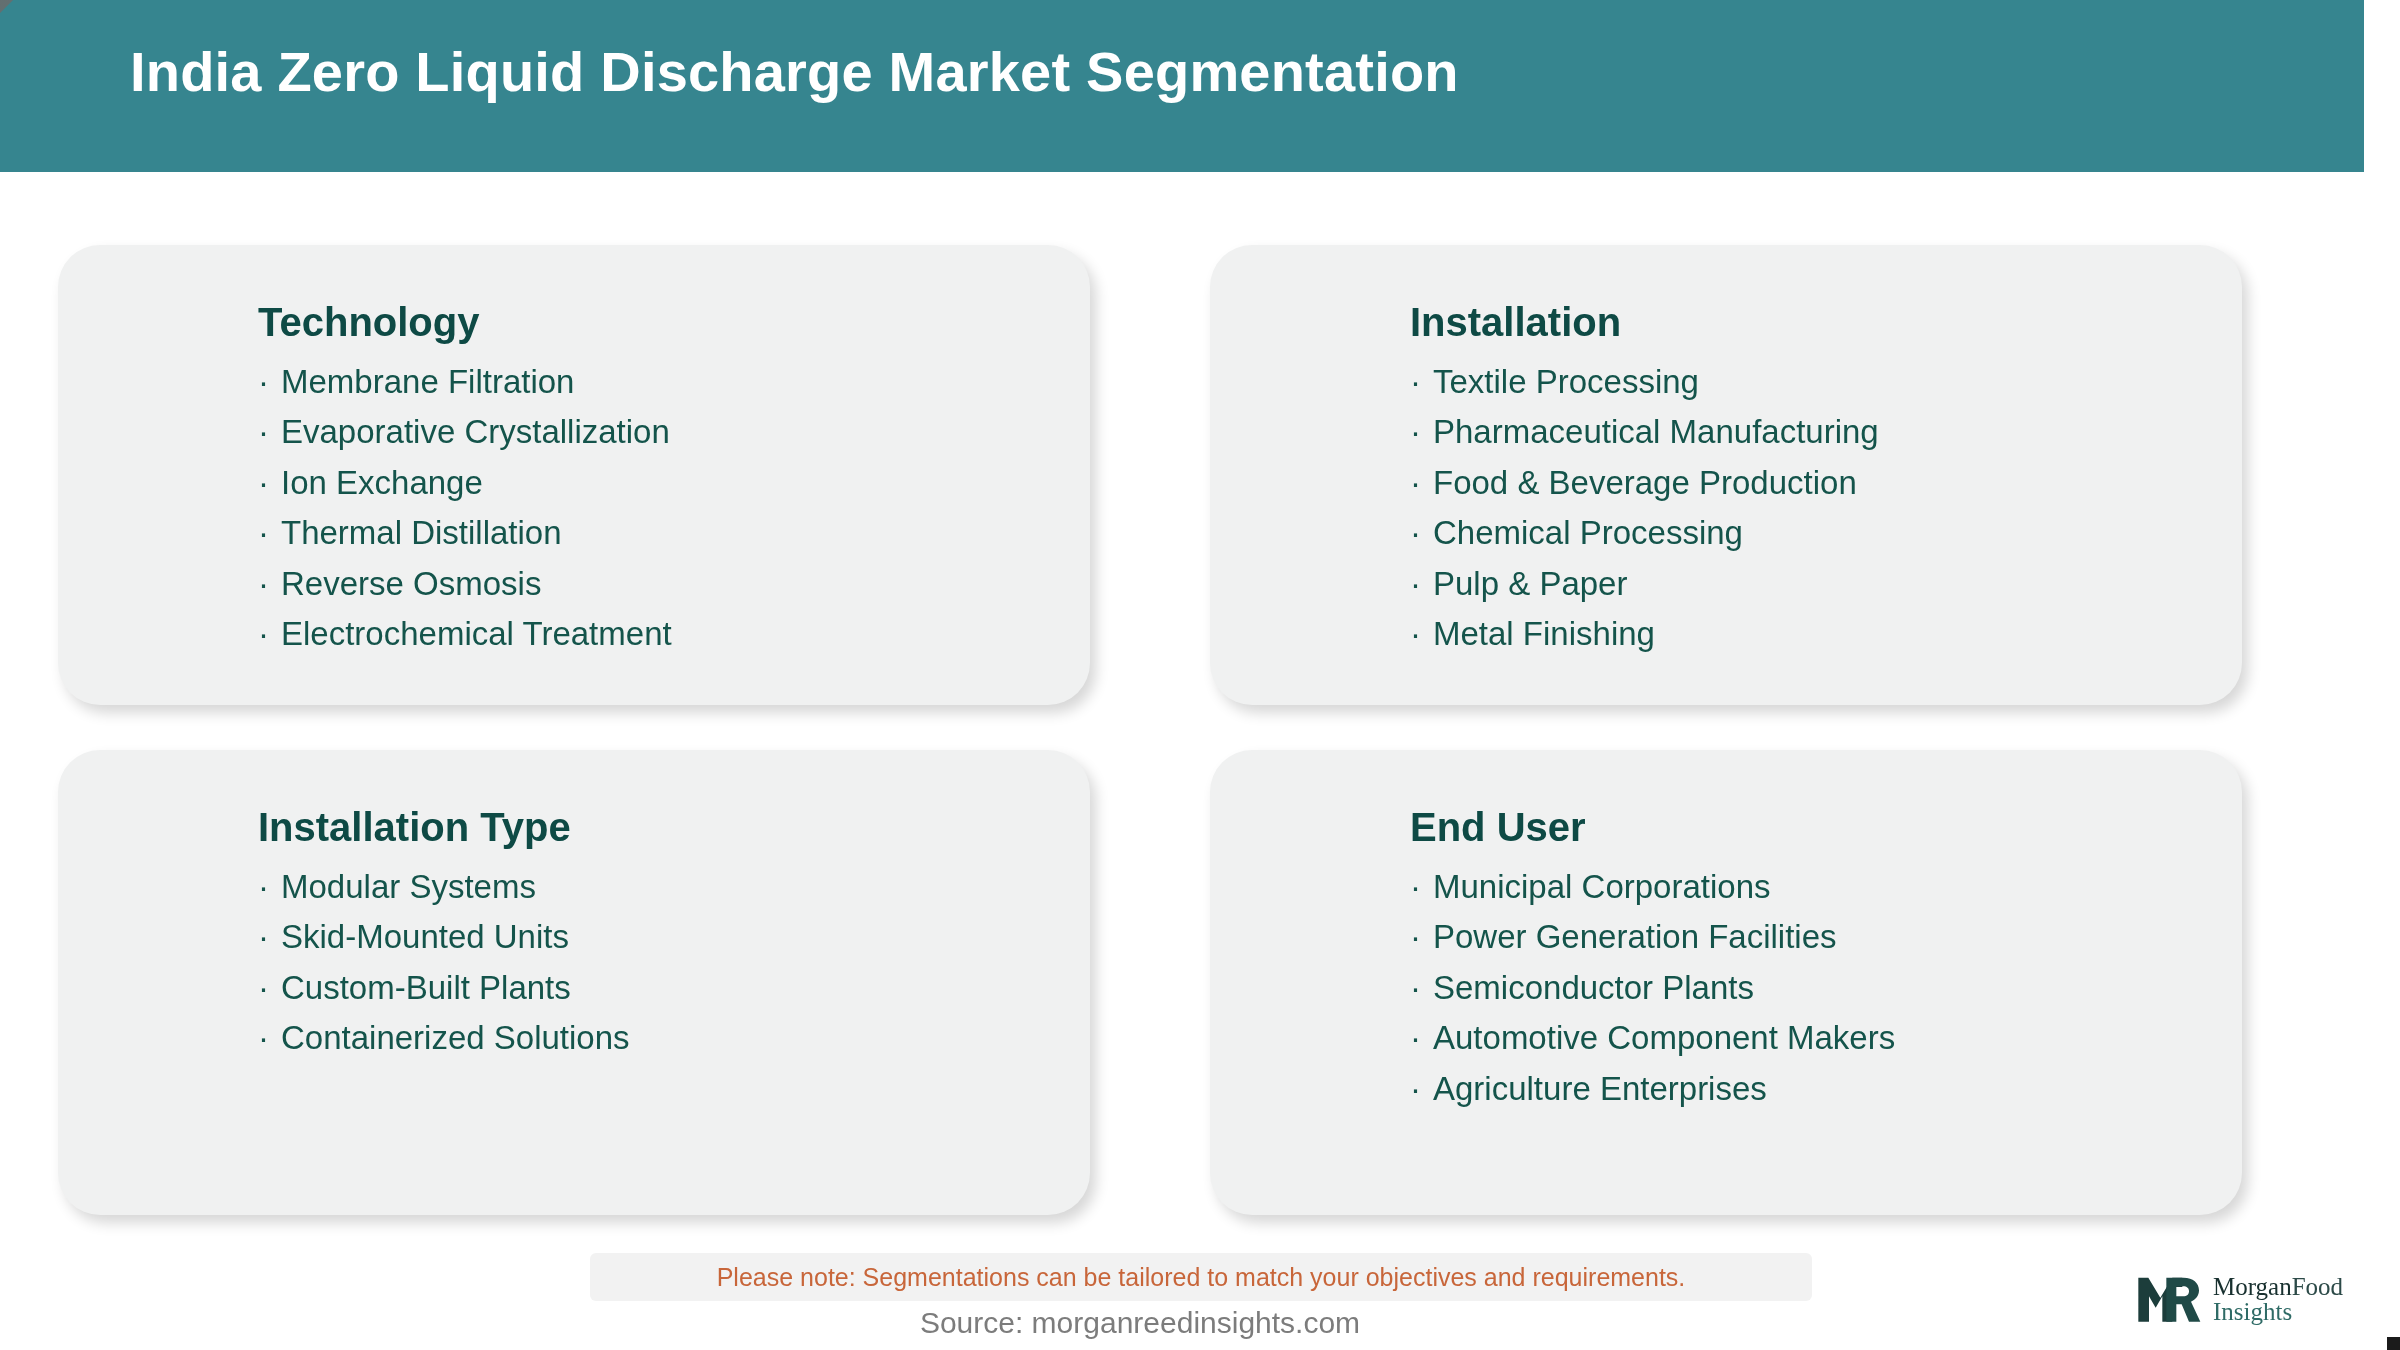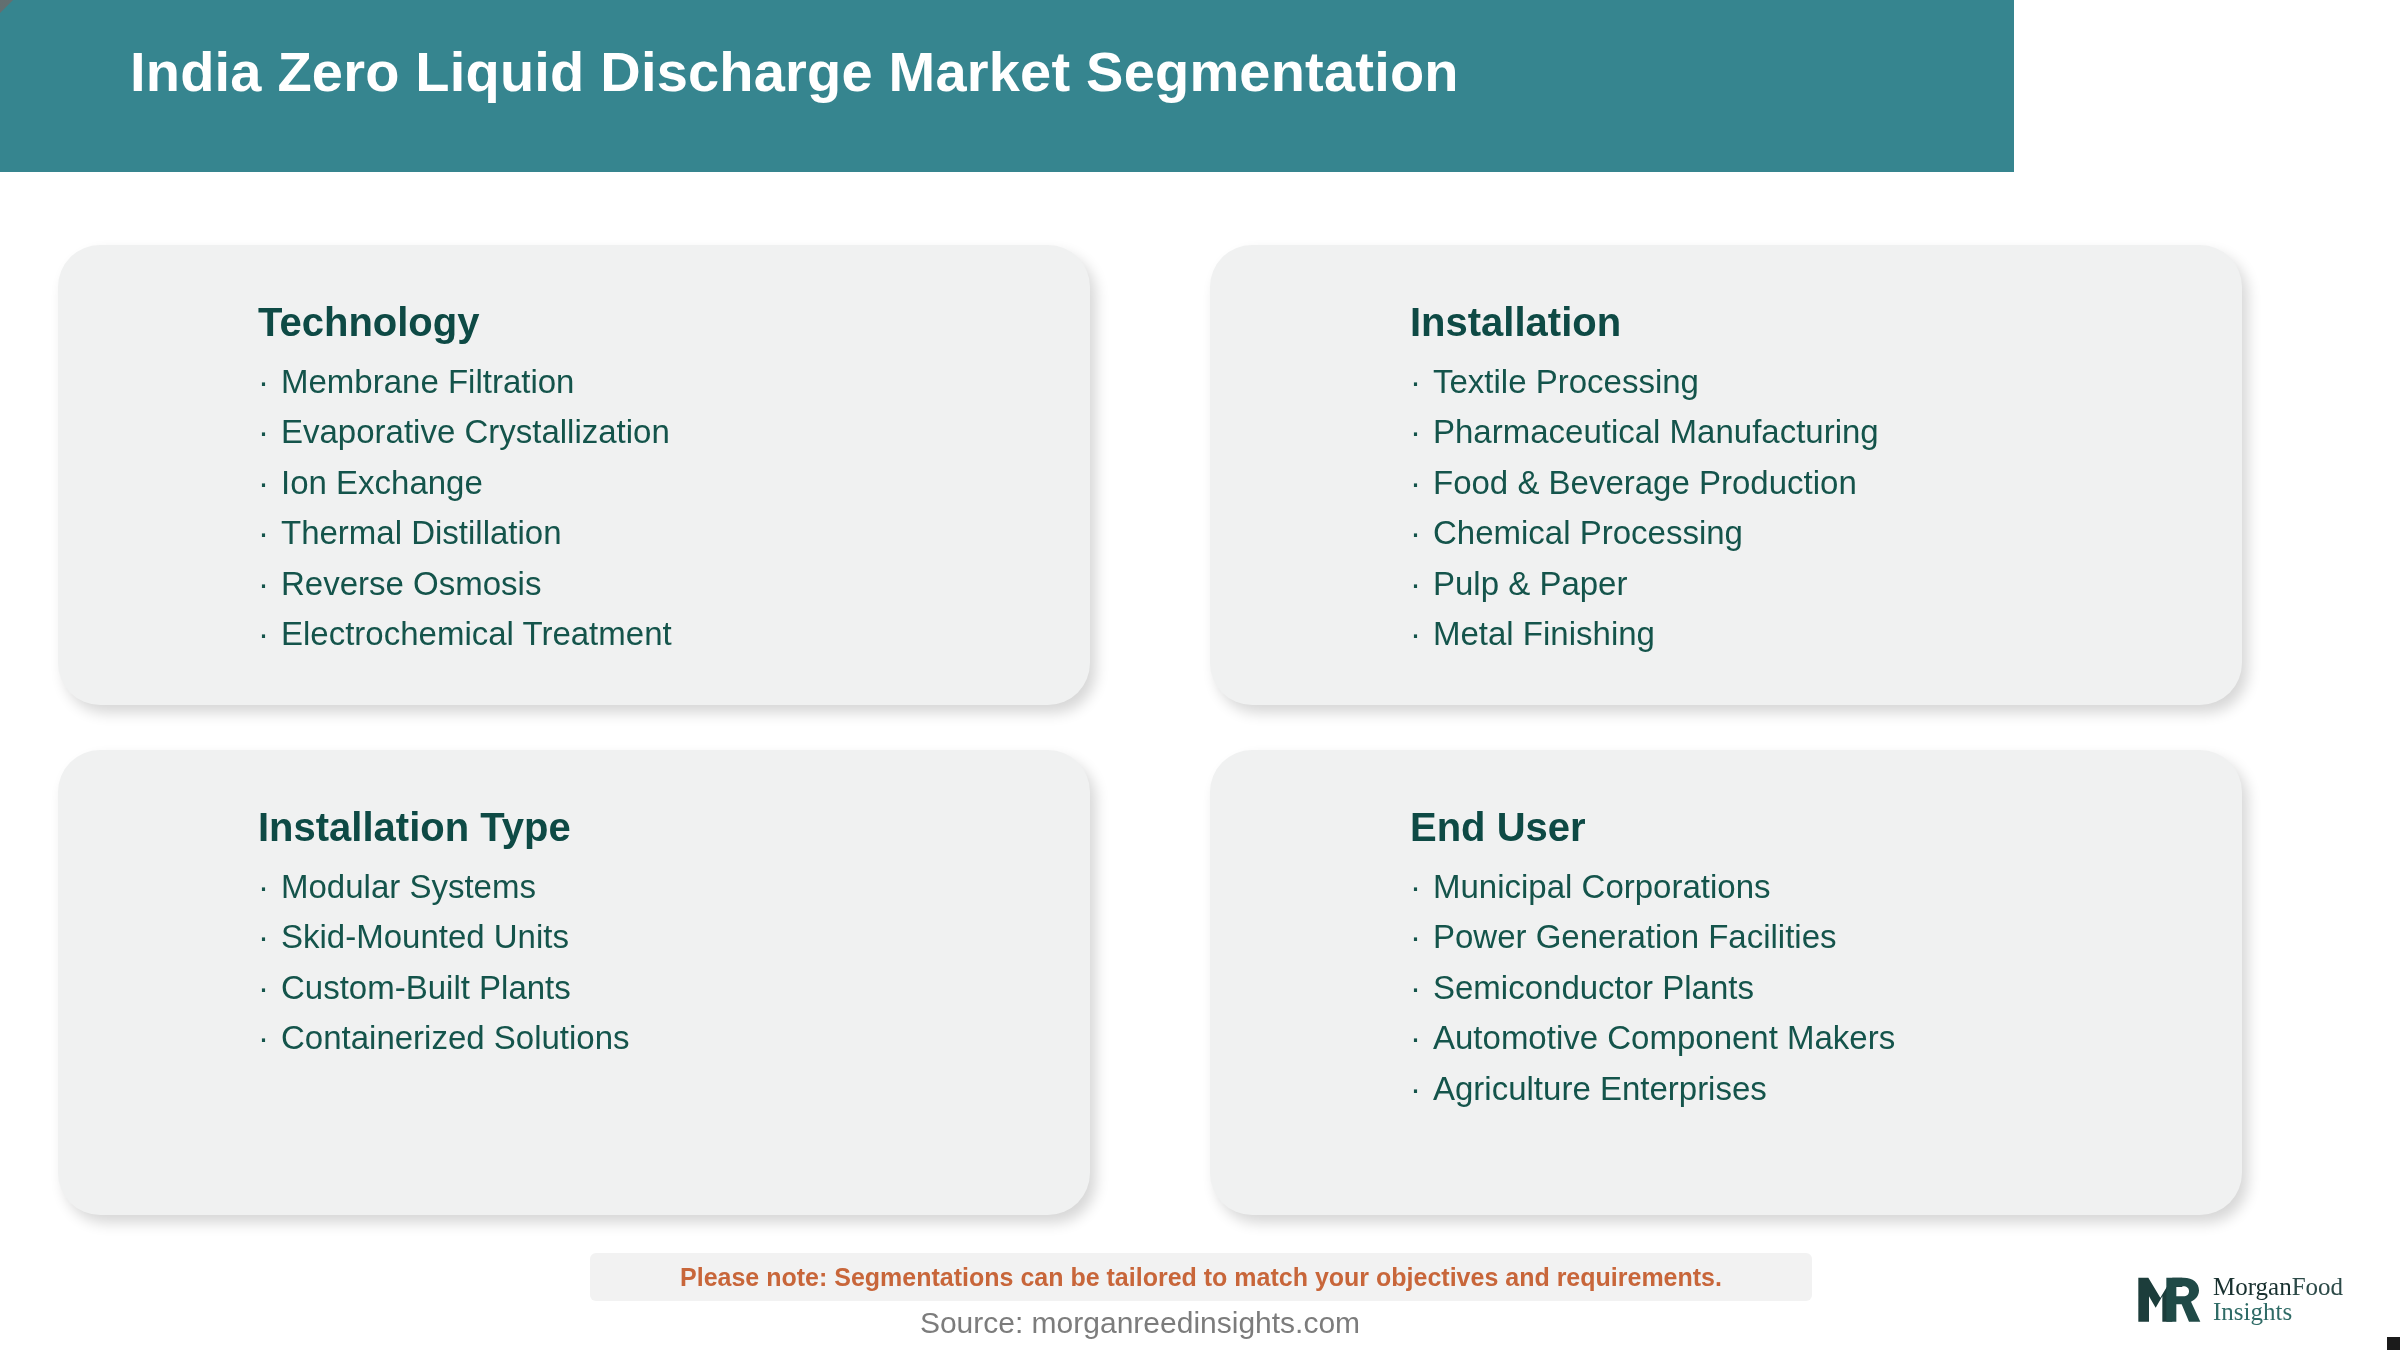--- a/index.html
+++ b/index.html
@@ -14,21 +14,21 @@
     overflow: hidden;
     font-family: "Liberation Sans", "DejaVu Sans", sans-serif;
     -webkit-font-smoothing: antialiased;
   }
 
   
   #header-band {
     position: absolute;
     left: 0;
     top: 0;
-    width: 2014px;
+    width: 2364px;
     height: 172px;
     background: #36858f;
   }
   #page-title {
     position: absolute;
     left: 130px;
     top: 38px;
     font-size: 56px;
     font-weight: 700;
     color: #ffffff;
@@ -110,21 +110,20 @@
     left: 590px;
     top: 1253px;
     width: 1222px;
     height: 48px;
     background: #f2f2f2;
     border-radius: 6px;
     display: flex;
     align-items: center;
     justify-content: center;
     box-sizing: border-box;
-    font-weight: bold;
   }
   #note-text {
     font-size: 25px;
     color: #c8663a;
     white-space: nowrap;
     line-height: 1;
   }
   #source-text {
     position: absolute;
     left: 0;

